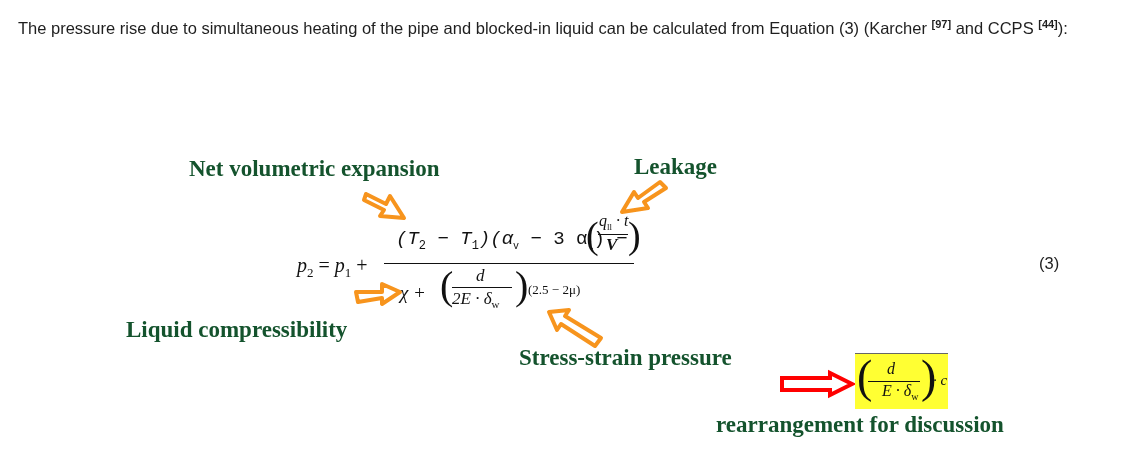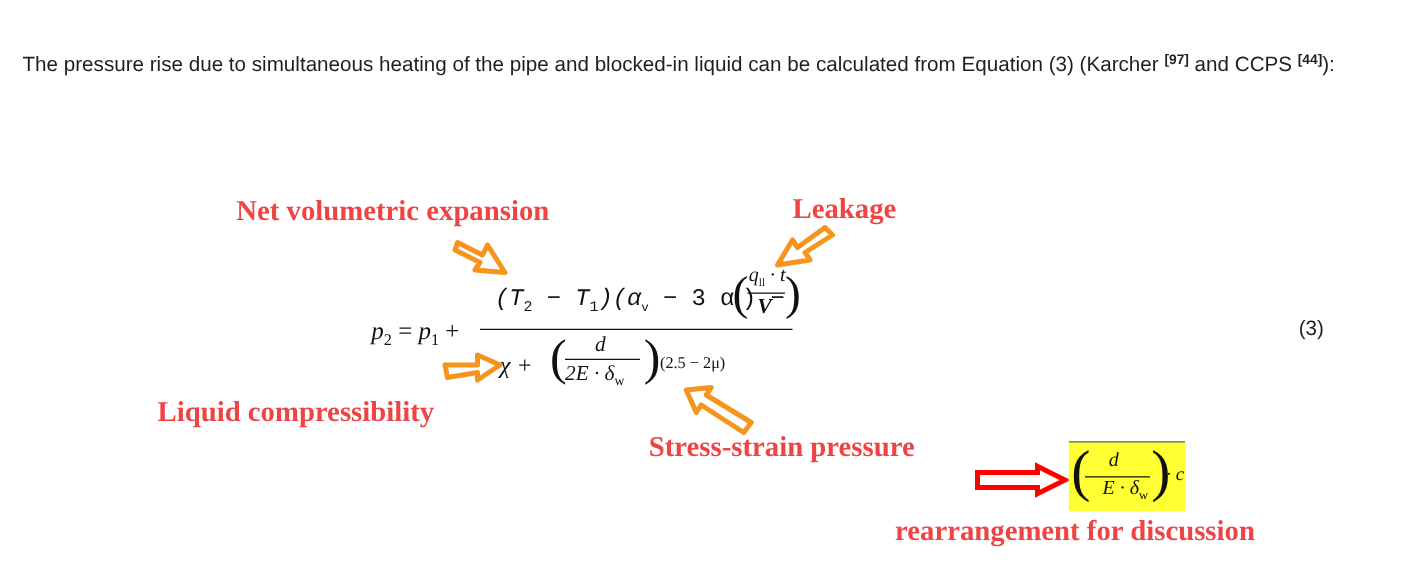--- a/index.html
+++ b/index.html
@@ -1,19 +1,19 @@
 <!DOCTYPE html>
 <html><head>
 <meta charset="utf-8">
 <style>
   html, body { margin:0; padding:0; background:#ffffff; }
   body { width:1122px; height:453px; position:relative; overflow:hidden; font-family:"Liberation Sans", sans-serif; }
-  .para { position:absolute; left:18px; top:14px; width:1090px; font-size:16.5px; line-height:20px; color:#1f1f1f;margin-top:24px; }
+  .para { position:absolute; left:18px; top:14px; width:1090px; font-size:16.5px; line-height:20px; color:#1f1f1f; }
   .para sup { font-size:11px; font-weight:bold; vertical-align:6px; }
-  .anno { position:absolute; font-family:"Liberation Serif", serif; font-weight:bold; color:#ef4444; font-size:23px; white-space:nowrap; }
+  .anno { position:absolute; font-family:"Liberation Serif", serif; font-weight:bold; color:#14532d; font-size:23px; white-space:nowrap; }
   .eq { position:absolute; font-family:"Liberation Serif", serif; color:#111; }
   .it { font-style:italic; }
   .frac-line { position:absolute; background:#111; height:1.4px; }
   .eqnum { position:absolute; left:1039px; top:254px; font-size:16.5px; color:#1f1f1f; }
   svg { position:absolute; overflow:visible; }
   .hl { position:absolute; left:855px; top:353px; width:93px; height:55px; background:#ffff33; border-top:1px solid #666; }
 </style>
 </head>
 <body>
 

